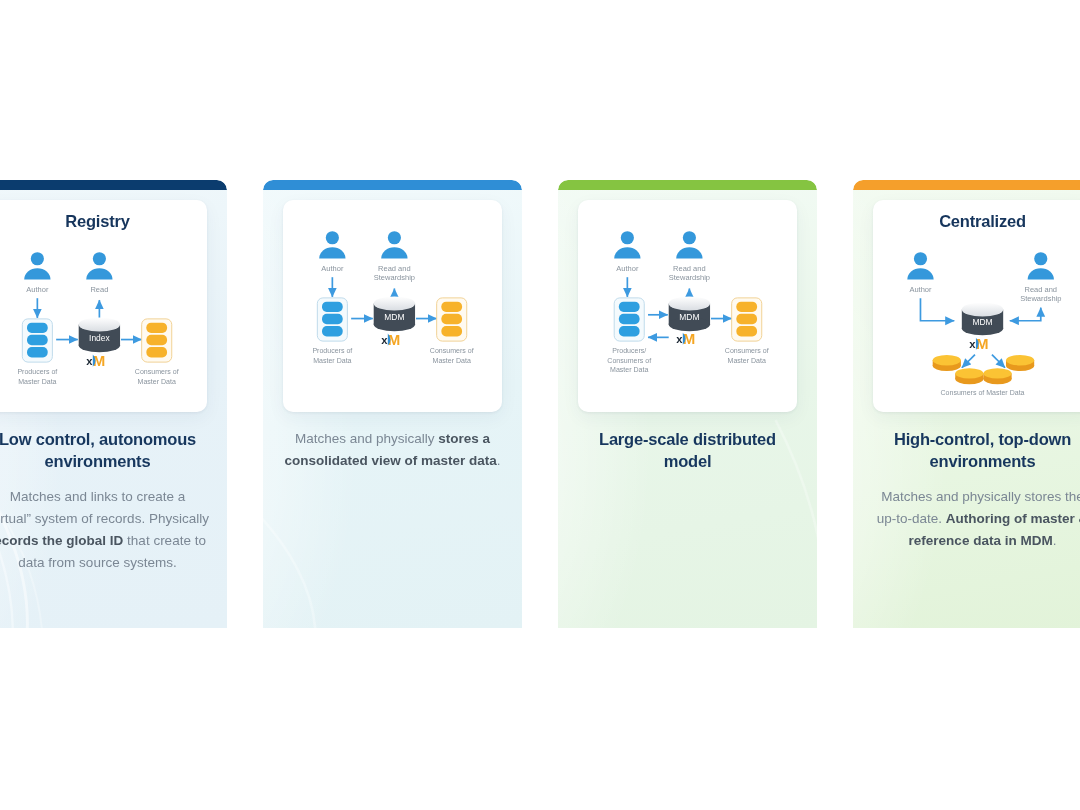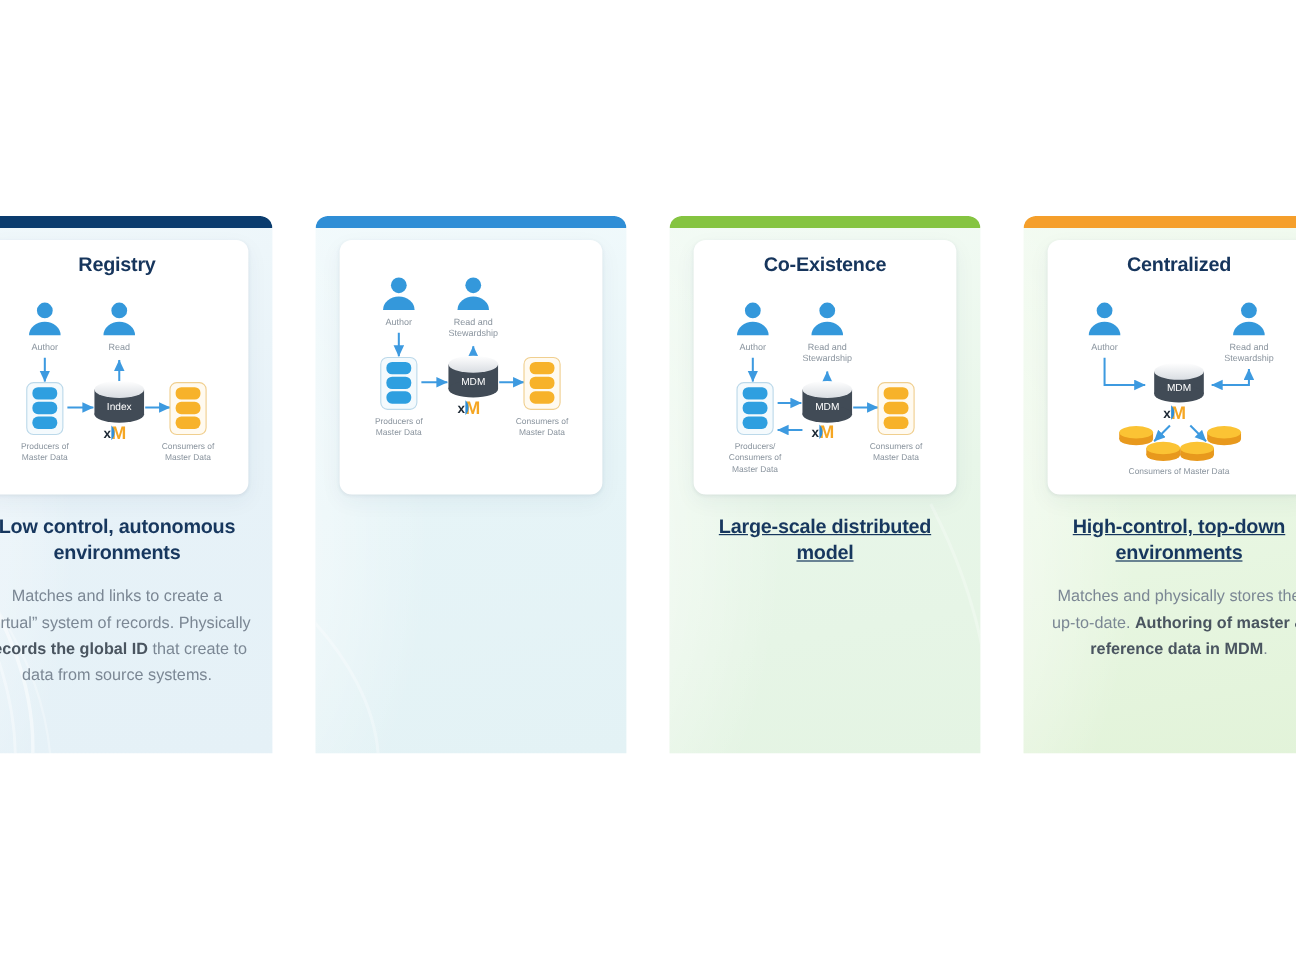--- a/index.html
+++ b/index.html
@@ -124,21 +124,21 @@
     margin: 0 0 14px 0;
   }
   .body-text {
     font-size: 13.5px;
     line-height: 22px;
     color: #7b8794;
     margin: 0;
   }
   .body-text b { color: #4a5560; font-weight: bold; }
 
-  .c3 .headline, .c4 .headline { padding: 0 2px; text-decoration: underline; }
+  .c3 .headline, .c4 .headline { padding: 0 2px; }
 </style>
 </head>
 <body>
 
 <div id="stage">
   <div id="cards">
 
     <div class="card card-1 c1">
       <div class="top-bar" style="background:#0b3c6e"></div>
       <svg class="swoosh" viewBox="0 0 270 448" preserveAspectRatio="none">
@@ -288,31 +288,33 @@
               <rect x="160" y="103" width="22" height="11" rx="5" fill="#f7b22a"></rect>
               <rect x="160" y="116" width="22" height="11" rx="5" fill="#f7b22a"></rect>
             </g>
             <text x="171" y="145" text-anchor="middle" font-size="7.5" fill="#8a949e" font-family="Liberation Sans, sans-serif">Consumers of</text>
             <text x="171" y="155" text-anchor="middle" font-size="7.5" fill="#8a949e" font-family="Liberation Sans, sans-serif">Master Data</text>
           </svg>
         </div>
       </div>
 
       <div class="copy">
+        <p class="body-text">
+          <span>Matches and physically </span><b>stores a consolidated view of master data</b><span>.</span>
+        </p>
       </div>
     </div>
 
     <div class="card card-3 c3">
       <div class="top-bar" style="background:#85c441"></div>
       <svg class="swoosh" viewBox="0 0 250 448" preserveAspectRatio="none">
         <path d="M210 240 C 250 320, 265 400, 255 470" fill="none" stroke="#ffffff" stroke-width="2.5" opacity=".5"></path>
       </svg>
 
       <div class="panel">
-        <div class="panel-title">Co-Existence</div>
         <div class="diagram-wrap">
           <svg viewBox="0 0 216 168">
             <defs>
               <marker id="ah3" markerWidth="7" markerHeight="7" refX="5.4" refY="2.6" orient="auto">
                 <path d="M0,0 L5.6,2.6 L0,5.2 z" fill="#3d9ae0"></path>
               </marker>
               <marker id="ah3b" markerWidth="7" markerHeight="7" refX="5.4" refY="2.6" orient="auto">
                 <path d="M0,0 L5.6,2.6 L0,5.2 z" fill="#3d9ae0"></path>
               </marker>
               <linearGradient id="cylTop3" x1="0" y1="0" x2="0" y2="1">

